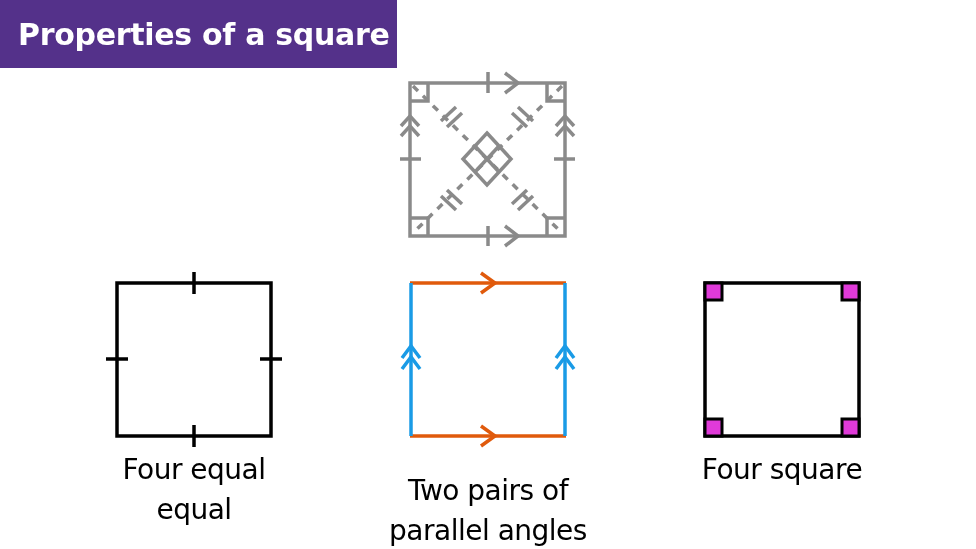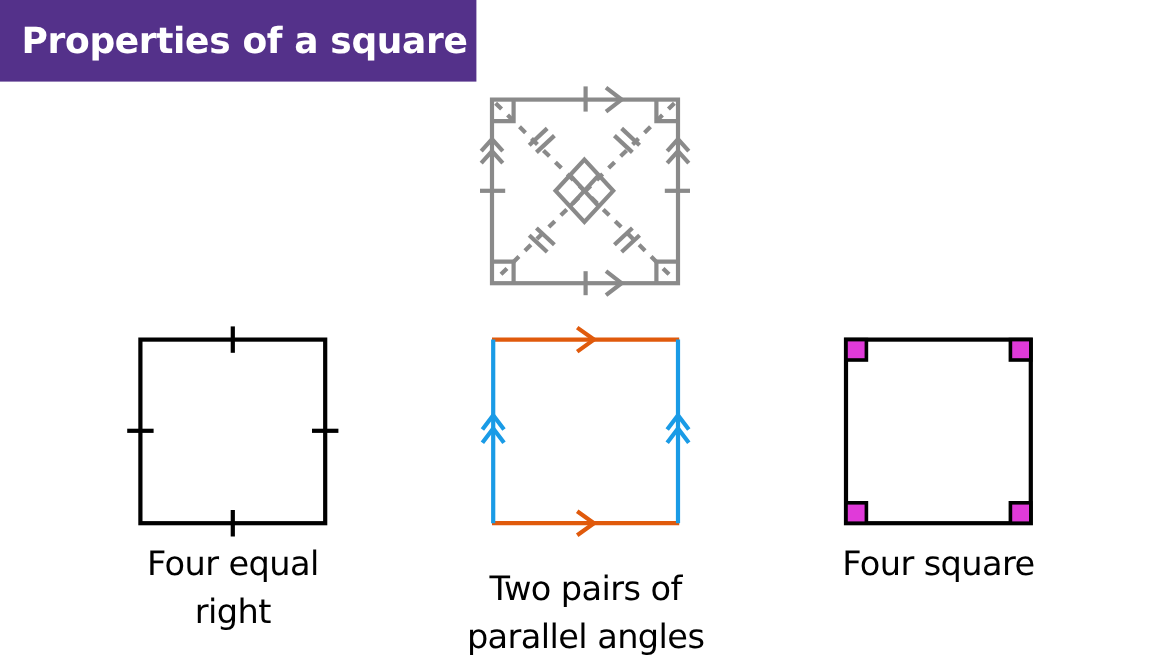--- a/index.html
+++ b/index.html
@@ -82,21 +82,21 @@
     <rect x="705" y="283" width="154" height="153" fill="none" stroke="#000" stroke-width="3.5"></rect>
     <rect x="705" y="283" width="17" height="17" fill="#e03ad9" stroke="#000" stroke-width="3"></rect>
     <rect x="842" y="283" width="17" height="17" fill="#e03ad9" stroke="#000" stroke-width="3"></rect>
     <rect x="705" y="419" width="17" height="17" fill="#e03ad9" stroke="#000" stroke-width="3"></rect>
     <rect x="842" y="419" width="17" height="17" fill="#e03ad9" stroke="#000" stroke-width="3"></rect>
   </g>
 </svg>
 
 <div class="caption" style="left:84px; top:450px; width:220px;">
   <span>Four equal</span>
-  <span>right</span>
+  <span>equal</span>
 </div>
 <div class="caption" style="left:363px; top:471px; width:250px;">
   <span>Two pairs of</span>
   <span>parallel angles</span>
 </div>
 <div class="caption" style="left:672px; top:450px; width:220px;">
   <span>Four square</span>
 </div>
 
 </body></html>

